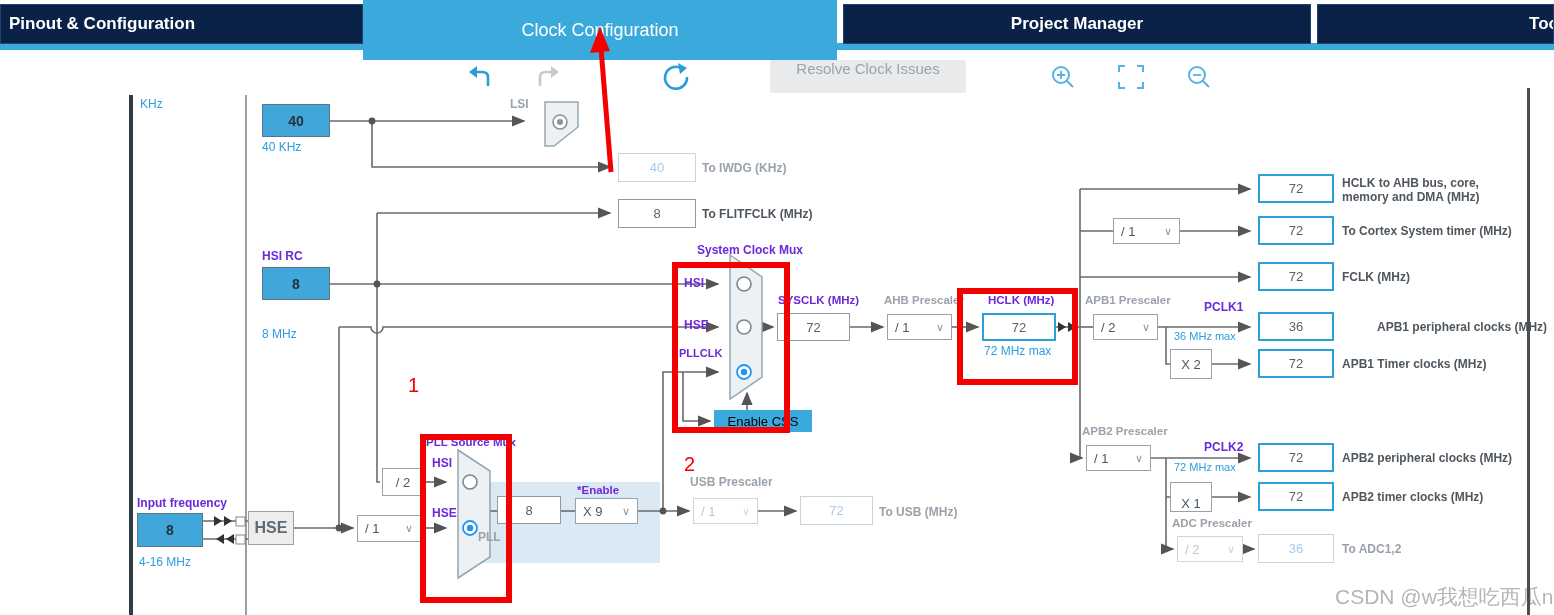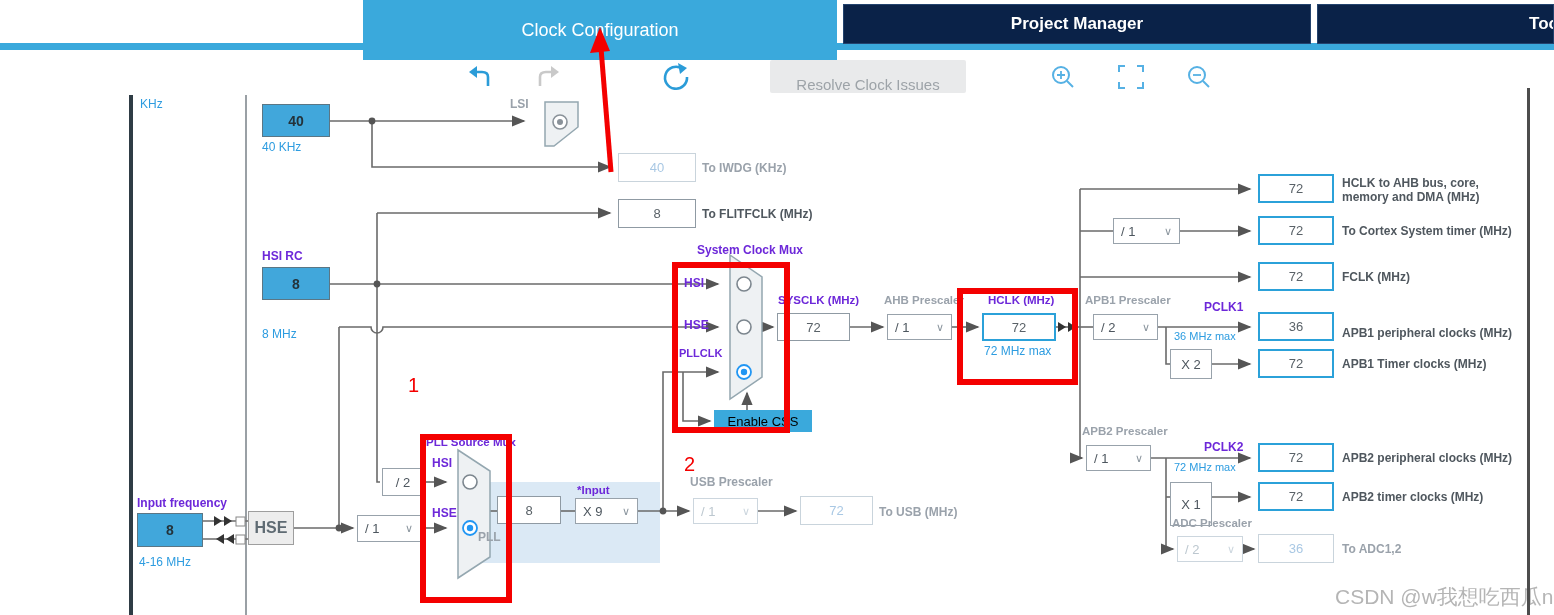--- a/index.html
+++ b/index.html
@@ -10,21 +10,21 @@
   
   .tab{top:4px;height:40px;background:#0a2248;color:#fff;font-size:17px;font-weight:bold;
     display:flex;align-items:center;justify-content:center;border:1px solid #23436e;z-index:3;cursor:pointer;}
   .tab.first{justify-content:flex-start;padding-left:8px;}
   .tab.last{justify-content:flex-end;overflow:hidden;}
   .tab-active{top:0;height:60px;background:#3aa9dc;color:#fff;font-size:18px;font-weight:normal;
     display:flex;align-items:center;justify-content:center;border:none;z-index:3;cursor:pointer;}
   .tabstrip{top:43px;left:0;width:1554px;height:7px;background:#3aa9dc;z-index:2;}
 
   
-  .toolbtn{background:#e9eaeb;color:#9da3a8;font-size:15px;display:flex;align-items:flex-end;
+  .toolbtn{background:#e9eaeb;color:#9da3a8;font-size:15px;display:flex;align-items:flex-start;
     justify-content:center;border-radius:2px;z-index:3;cursor:pointer;}
   .icon{z-index:3;cursor:pointer;}
 
   
   .vline{z-index:1;}
   .box-blue{background:#41a7db;border:1.5px solid #5b7684;color:#243239;font-size:14px;font-weight:bold;
     display:flex;align-items:center;justify-content:center;z-index:3;}
   .graybox{background:#ededed;border:1px solid #9e9e9e;color:#5f6b73;font-size:16px;font-weight:bold;
     display:flex;align-items:center;justify-content:center;z-index:3;}
   .field{background:#fff;border:1px solid #8f9aa3;color:#5a6268;font-size:13px;
@@ -55,20 +55,23 @@
   svg{position:absolute;left:0;top:0;}
   #wires{z-index:2;}
   #ann{z-index:9;pointer-events:none;}
 </style>
 </head>
 <body>
 
 <div id="stage">
 
   <div class="abs tabstrip"></div>
+  <div class="abs tab first" style="left:0;width:363px;">
+      <span>Pinout &amp; Configuration</span>
+    </div>
   <div class="abs tab-active" style="left:363px;width:474px;">
       <span>Clock Configuration</span>
     </div>
   <div class="abs tab" style="left:843px;width:468px;">
       <span>Project Manager</span>
     </div>
   <div class="abs tab last" style="left:1317px;width:237px;">
       <span style="margin-right:-6px;">Too</span>
     </div>
 
@@ -247,21 +250,21 @@
 
   <div class="abs lbl-dark" style="left:426px;top:436px;font-size:11.5px;">PLL Source Mux</div>
   <div class="abs lbl-dark" style="left:432px;top:456px;">HSI</div>
   <div class="abs lbl-dark" style="left:432px;top:506px;">HSE</div>
 
   <div class="abs pllrect" style="left:468px;top:482px;width:192px;height:81px;"></div>
   <div class="abs lbl-gray" style="left:478px;top:530px;">PLL</div>
   <div class="abs field" style="left:497px;top:496px;width:64px;height:28px;">
       <span>8</span>
     </div>
-  <div class="abs lbl-dark" style="left:577px;top:484px;font-size:11.5px;">*Input</div>
+  <div class="abs lbl-dark" style="left:577px;top:484px;font-size:11.5px;">*Enable</div>
   <div class="abs dd" style="left:575px;top:498px;width:63px;height:26px;">
       <span>X 9</span>
       <span class="chev"></span>
     </div>
 
   <div class="abs lbl-gray" style="left:690px;top:475px;">USB Prescaler</div>
   <div class="abs dd dis" style="left:693px;top:498px;width:65px;height:26px;">
       <span>/ 1</span>
       <span class="chev"></span>
     </div>
@@ -309,21 +312,21 @@
       <span>X 2</span>
     </div>
 
   <div class="abs lbl-gray" style="left:1082px;top:425px;font-size:11.5px;">APB2 Prescaler</div>
   <div class="abs dd" style="left:1086px;top:445px;width:65px;height:26px;">
       <span>/ 1</span>
       <span class="chev"></span>
     </div>
   <div class="abs lbl-dark" style="left:1204px;top:440px;">PCLK2</div>
   <div class="abs lbl-blue" style="left:1174px;top:461px;font-size:11px;">72 MHz max</div>
-  <div class="abs mulbox" style="left:1170px;top:482px;width:42px;height:44px;">
+  <div class="abs mulbox" style="left:1170px;top:482px;width:42px;height:30px;align-items:flex-end;">
       <span>X 1</span>
     </div>
 
   <div class="abs lbl-gray" style="left:1172px;top:517px;font-size:11.5px;">ADC Prescaler</div>
   <div class="abs dd dis" style="left:1177px;top:536px;width:66px;height:26px;">
       <span>/ 2</span>
       <span class="chev"></span>
     </div>
 
   <div class="abs field blue" style="left:1258px;top:174px;width:76px;height:29px;">
@@ -337,21 +340,21 @@
   <div class="abs out-label" style="left:1342px;top:224px;">To Cortex System timer (MHz)</div>
 
   <div class="abs field blue" style="left:1258px;top:262px;width:76px;height:29px;">
       <span>72</span>
     </div>
   <div class="abs out-label" style="left:1342px;top:270px;">FCLK (MHz)</div>
 
   <div class="abs field blue" style="left:1258px;top:312px;width:76px;height:29px;">
       <span>36</span>
     </div>
-  <div class="abs out-label" style="left:1342px;top:320px;margin-top:6px;">APB1 peripheral clocks (MHz)</div>
+  <div class="abs out-label" style="left:1377px;top:320px;">APB1 peripheral clocks (MHz)</div>
 
   <div class="abs field blue" style="left:1258px;top:349px;width:76px;height:29px;">
       <span>72</span>
     </div>
   <div class="abs out-label" style="left:1342px;top:357px;">APB1 Timer clocks (MHz)</div>
 
   <div class="abs field blue" style="left:1258px;top:443px;width:76px;height:29px;">
       <span>72</span>
     </div>
   <div class="abs out-label" style="left:1342px;top:451px;">APB2 peripheral clocks (MHz)</div>

